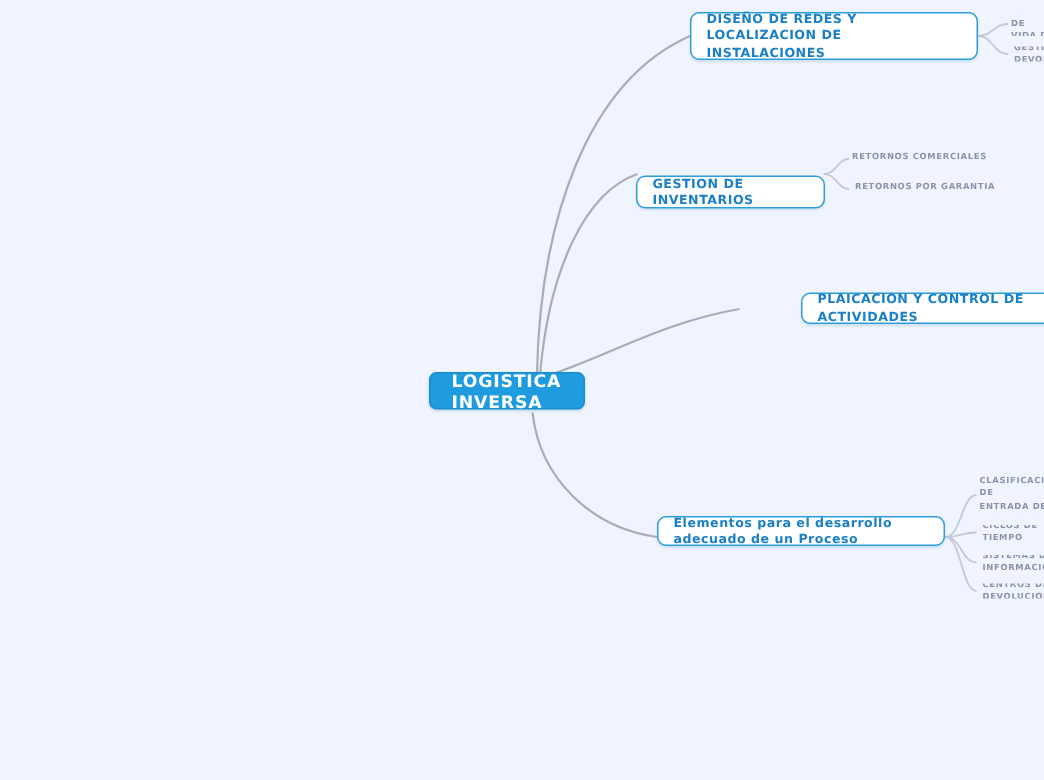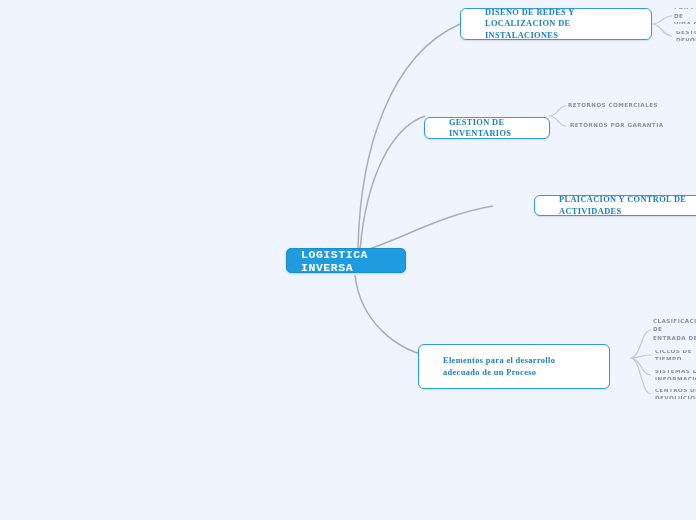--- a/index.html
+++ b/index.html
@@ -43,23 +43,22 @@
   
   .lvl1 {
     background: #ffffff;
     border: 1.6px solid #2e9ddb;
     border-radius: 6px;
     color: #1a7fc6;
     font-weight: bold;
     font-size: 8.4px;
     letter-spacing: 0.35px;
     line-height: 1.35;
-    padding: 0 24px;
+    padding: 0 10px;
     box-shadow: 0 1px 1.5px rgba(60,130,190,0.18);
-    font-family: Liberation Serif, serif;
   }
   .lvl1.multiline { align-items: center; }
   .lvl1 .txt { display: block; }
   
   .lvl2 {
     color: #8a93a8;
     font-weight: bold;
     font-size: 5.6px;
     letter-spacing: 0.45px;
     line-height: 1.5;
@@ -88,21 +87,21 @@
     <path d="M 549 116 C 558 116 558 106 566 106 M 549 116 C 558 116 558 126 566 126" fill="none" stroke="#c3c9d6" stroke-width="1.2"></path>
 
     <path d="M 679 206 C 688 206 688 200 696 198" fill="none" stroke="#c3c9d6" stroke-width="1.2"></path>
 
     <path d="M 630 358 C 641 358 641 330 651 330
              M 630 358 C 641 358 641 355 651 355
              M 630 358 C 641 358 641 375 651 375
              M 630 358 C 641 358 641 394 651 394" fill="none" stroke="#c3c9d6" stroke-width="1.2"></path>
   </svg>
 
-  <div class="node root" style="left:286px; top:248px; width:120px; height:25px;font-family:Liberation Mono, monospace;">
+  <div class="node root" style="left:286px; top:248px; width:104px; height:25px;">
     <span>LOGISTICA INVERSA</span>
   </div>
 
   <div class="node lvl1 multiline" style="left:460px; top:8px; width:192px; height:32px;">
     <span class="txt">DISEÑO DE REDES Y LOCALIZACION DE INSTALACIONES</span>
   </div>
 
   <div class="node lvl2 clip-right" style="left:674px; top:8px; width:22px; height:16px;">
     <span>RETORNOS POR FIN DE
 VIDA DEL PRODUCTO</span>
@@ -121,21 +120,21 @@
   </div>
 
   <div class="node lvl2" style="left:570px; top:120px; width:100px; height:11px;">
     <span>RETORNOS POR GARANTIA</span>
   </div>
 
   <div class="node lvl1" style="left:493px; top:195px; width:186px; height:21px;margin-left:41px;">
     <span class="txt">PLAICACION Y CONTROL DE ACTIVIDADES</span>
   </div>
 
-  <div class="node lvl1 multiline" style="left:418px; top:344px; width:192px; height:45px;">
+  <div class="node lvl1 multiline" style="left:438px; top:344px; width:192px; height:20px;">
     <span class="txt">Elementos para el desarrollo adecuado de un Proceso</span>
   </div>
 
   <div class="node lvl2 clip-right" style="left:653px; top:317px; width:43px; height:26px; align-items:flex-start;">
     <span>CLASIFICACION DE
 ENTRADA DEL
 PRODUCTO</span>
   </div>
 
   <div class="node lvl2 clip-right" style="left:655px; top:350px; width:41px; height:10px;">

